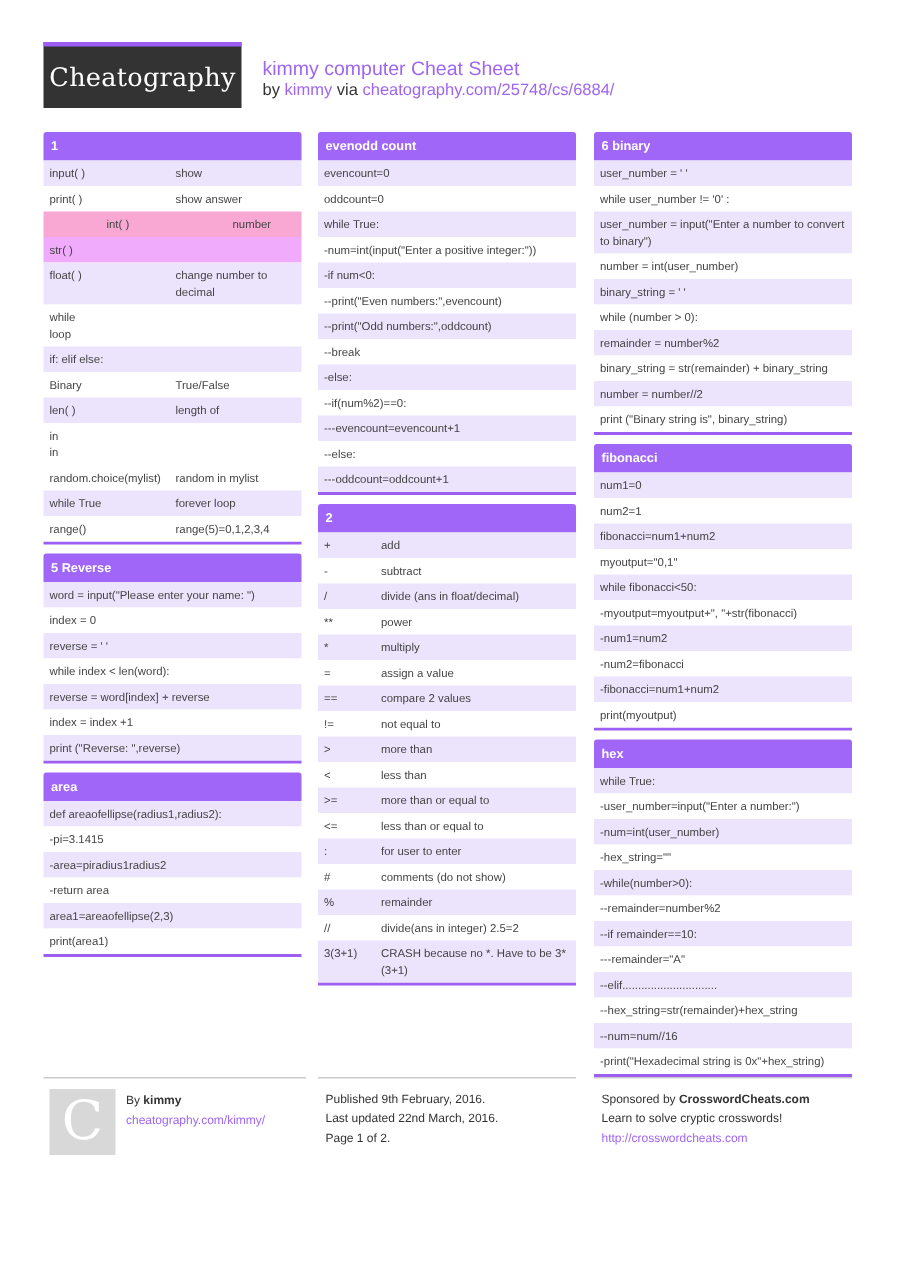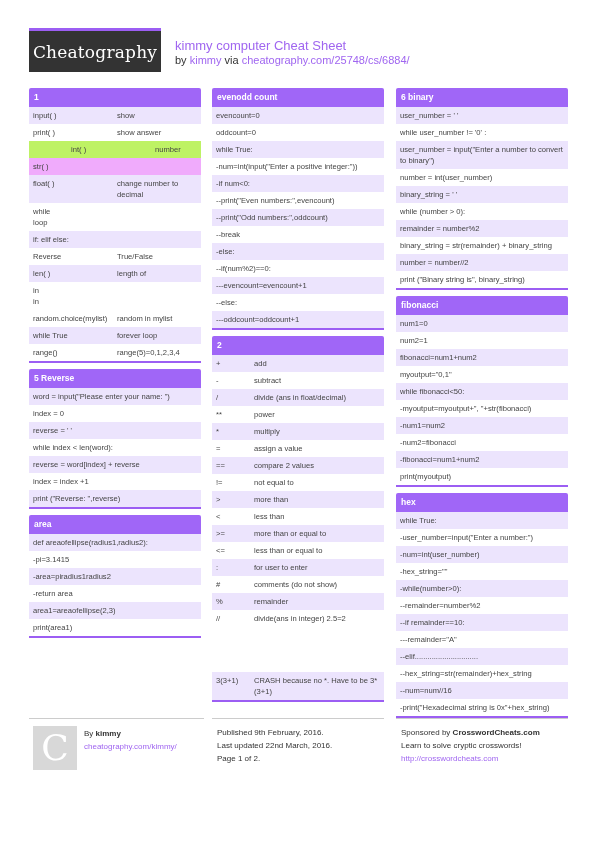--- a/index.html
+++ b/index.html
@@ -66,42 +66,42 @@
       <div class="sec-head">1</div>
       <div>
         <div class="row" style="background: rgb(236, 228, 253);">
           <div class="k">input( )</div>
           <div class="v">show</div>
         </div>
         <div class="row" style="background: rgb(255, 255, 255);">
           <div class="k">print( )</div>
           <div class="v">show answer</div>
         </div>
-        <div class="row" style="background: #bef264; padding-left: 42px;">
+        <div class="row" style="background: #f9a8d4; padding-left: 42px;">
           <div class="k">int( )</div>
           <div class="v">number</div>
         </div>
         <div class="row" style="background: #f0abfc;">
           <div class="k">str( )</div>
           <div class="v"></div>
         </div>
         <div class="row" style="background: rgb(236, 228, 253);">
           <div class="k">float( )</div>
           <div class="v">change number to decimal</div>
         </div>
         <div class="row" style="background: rgb(255, 255, 255); flex-direction: column;">
           <div class="k">while</div>
           <div class="v">loop</div>
         </div>
         <div class="row" style="background: rgb(236, 228, 253);">
           <div class="k">if: elif else:</div>
           <div class="v"></div>
         </div>
         <div class="row" style="background: rgb(255, 255, 255);">
-          <div class="k">Reverse</div>
+          <div class="k">Binary</div>
           <div class="v">True/False</div>
         </div>
         <div class="row" style="background: rgb(236, 228, 253);">
           <div class="k">len( )</div>
           <div class="v">length of</div>
         </div>
         <div class="row" style="background: rgb(255, 255, 255); flex-direction: column;">
           <div class="k">in</div>
           <div class="v">in</div>
         </div>
@@ -222,21 +222,21 @@
           <div class="v">comments (do not show)</div>
         </div>
         <div class="row" style="background: rgb(236, 228, 253);">
           <div class="k">%</div>
           <div class="v">remainder</div>
         </div>
         <div class="row" style="background: rgb(255, 255, 255);">
           <div class="k">//</div>
           <div class="v">divide(ans in integer) 2.5=2</div>
         </div>
-        <div class="row" style="background: rgb(236, 228, 253); margin-top: 45px;">
+        <div class="row" style="background: rgb(236, 228, 253);">
           <div class="k">3(3+1)</div>
           <div class="v">CRASH because no *. Have to be 3*(3+1)</div>
         </div>
       </div>
     </div>
   </div>
 <div class="col col3">
     <div class="section">
       <div class="sec-head">6 binary</div>
       <div>

